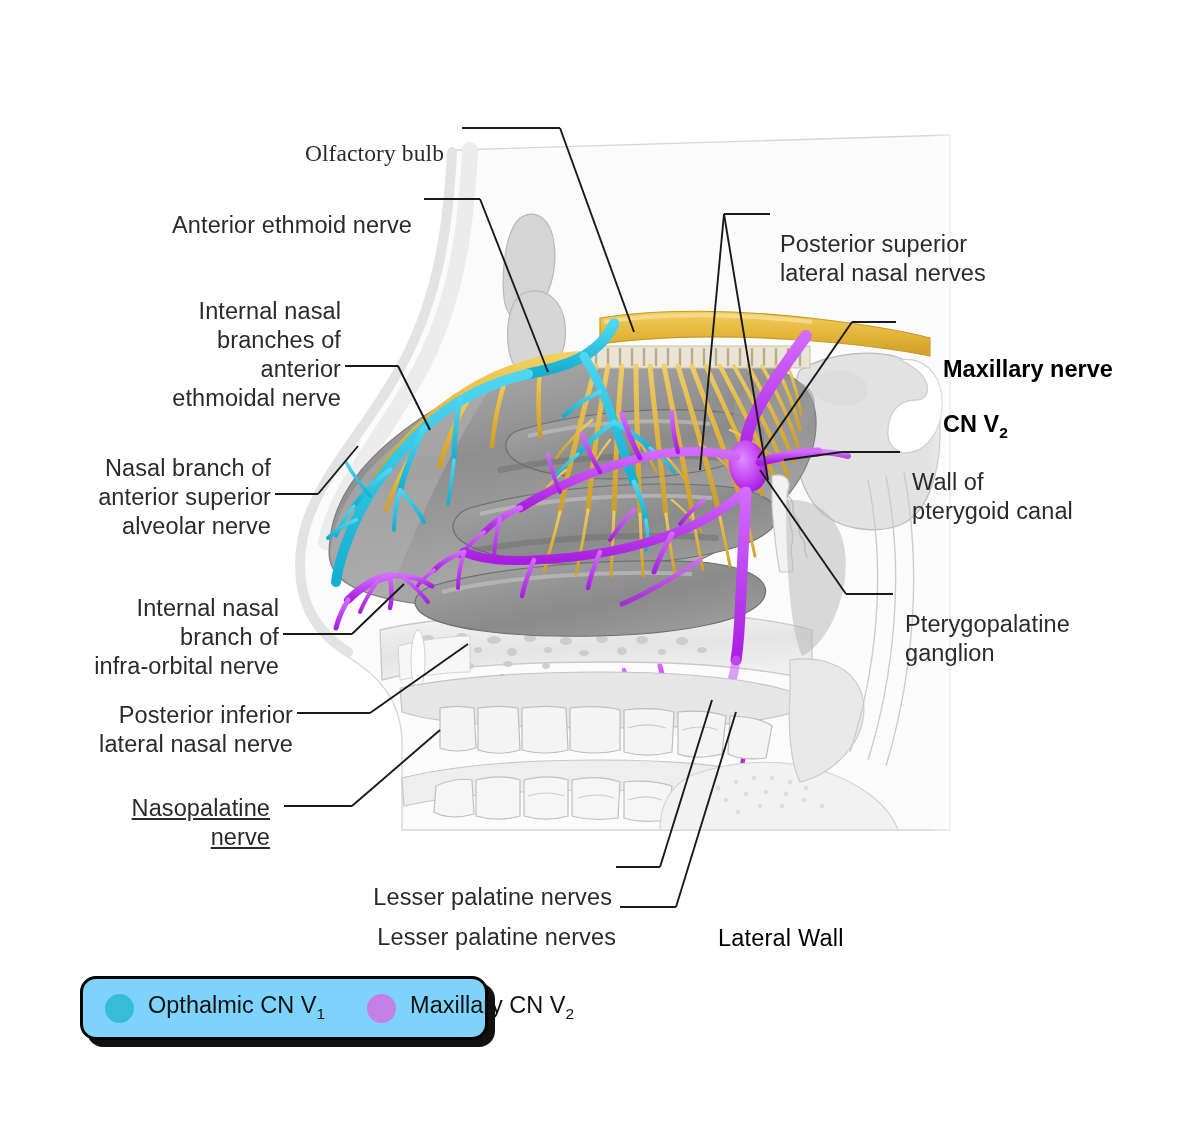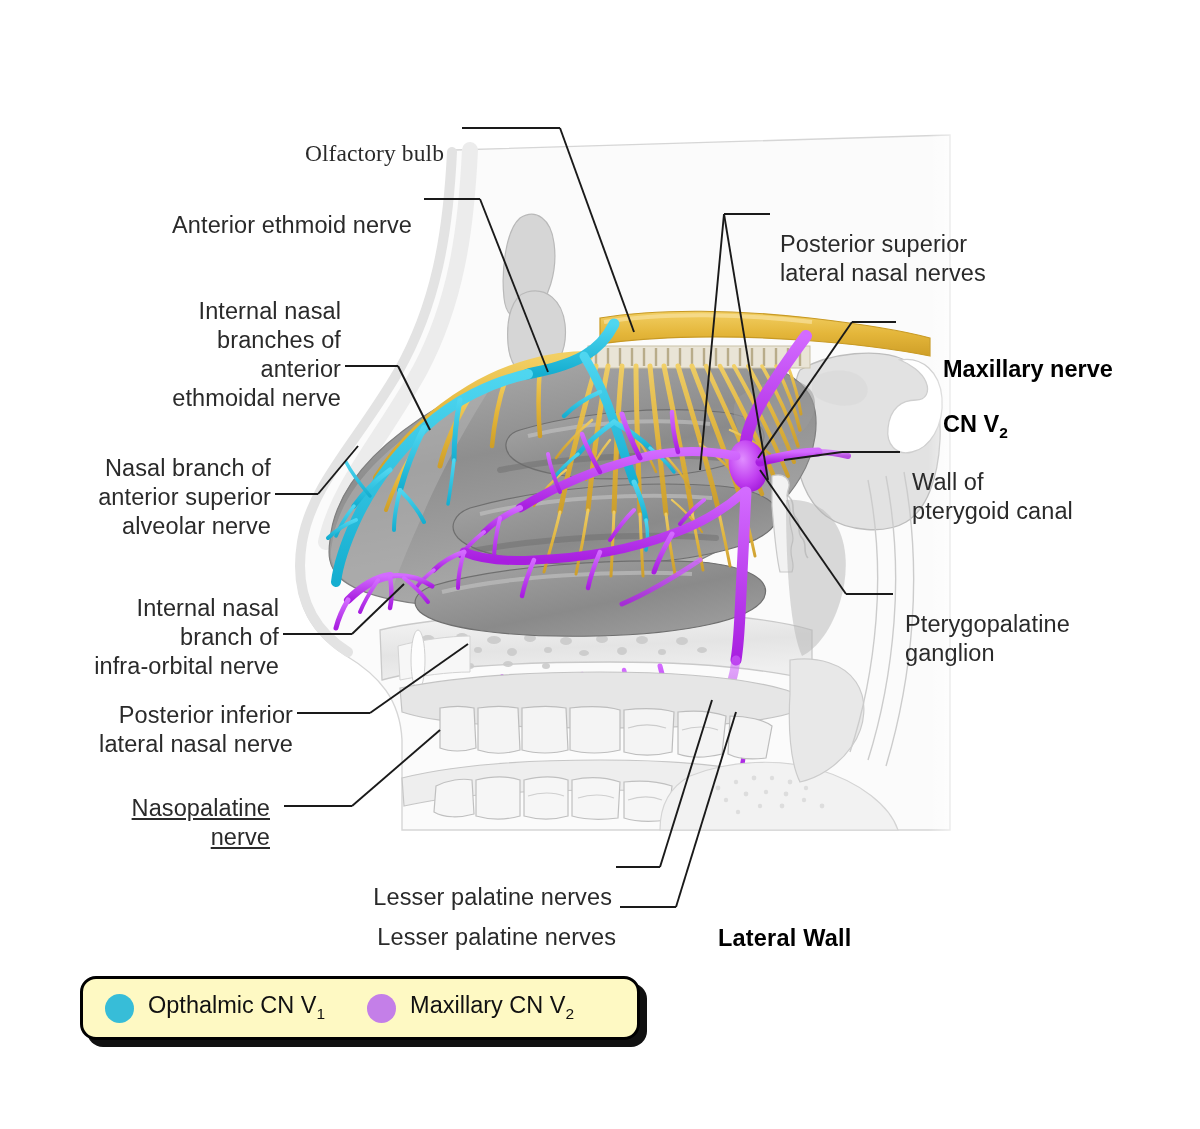--- a/index.html
+++ b/index.html
@@ -55,33 +55,33 @@
     vertical-align: -0.38em;
     letter-spacing: 0;
   }
 
   
   #caption {
     position: absolute;
     left: 718px;
     top: 925px;
     font-size: 23.5px;
-    font-weight: 700;
+    font-weight: 400;
     color: #000000;
     letter-spacing: 0.2px;
   }
 
   
   #legend {
     position: absolute;
     left: 80px;
     top: 976px;
-    width: 560px;
+    width: 408px;
     height: 64px;
-    background: #fef9c3;
+    background: #7dd3fc;
     border: 3px solid #000000;
     border-radius: 16px;
     box-shadow: 7px 7px 0 0 #111111;
     display: flex;
     align-items: center;
     box-sizing: border-box;
     padding-left: 22px;
   }
   .legend-item {
     display: flex;

